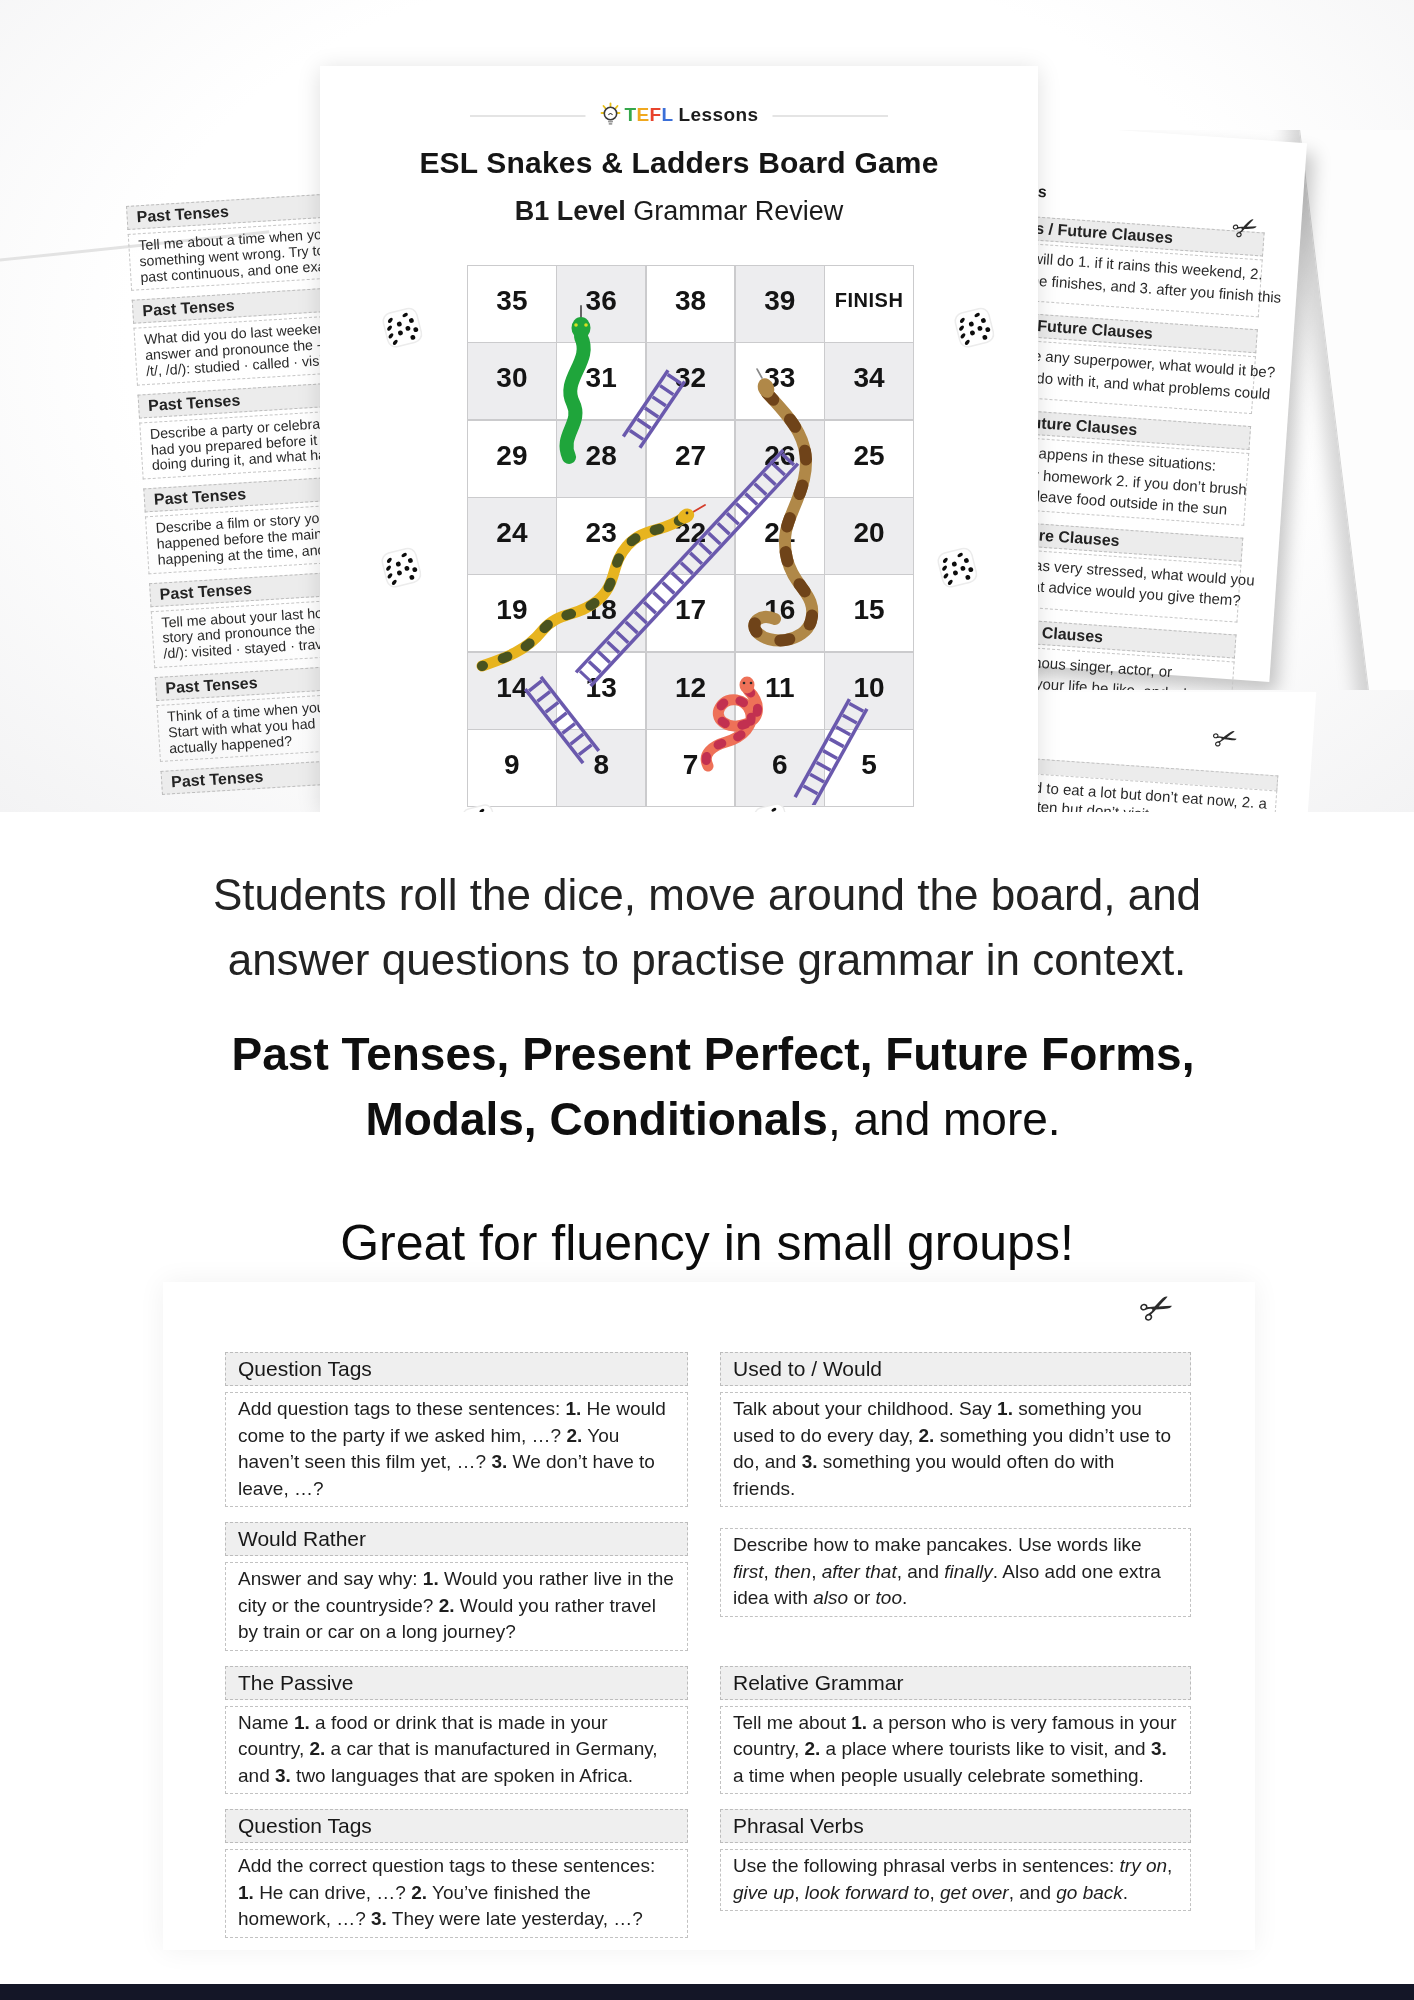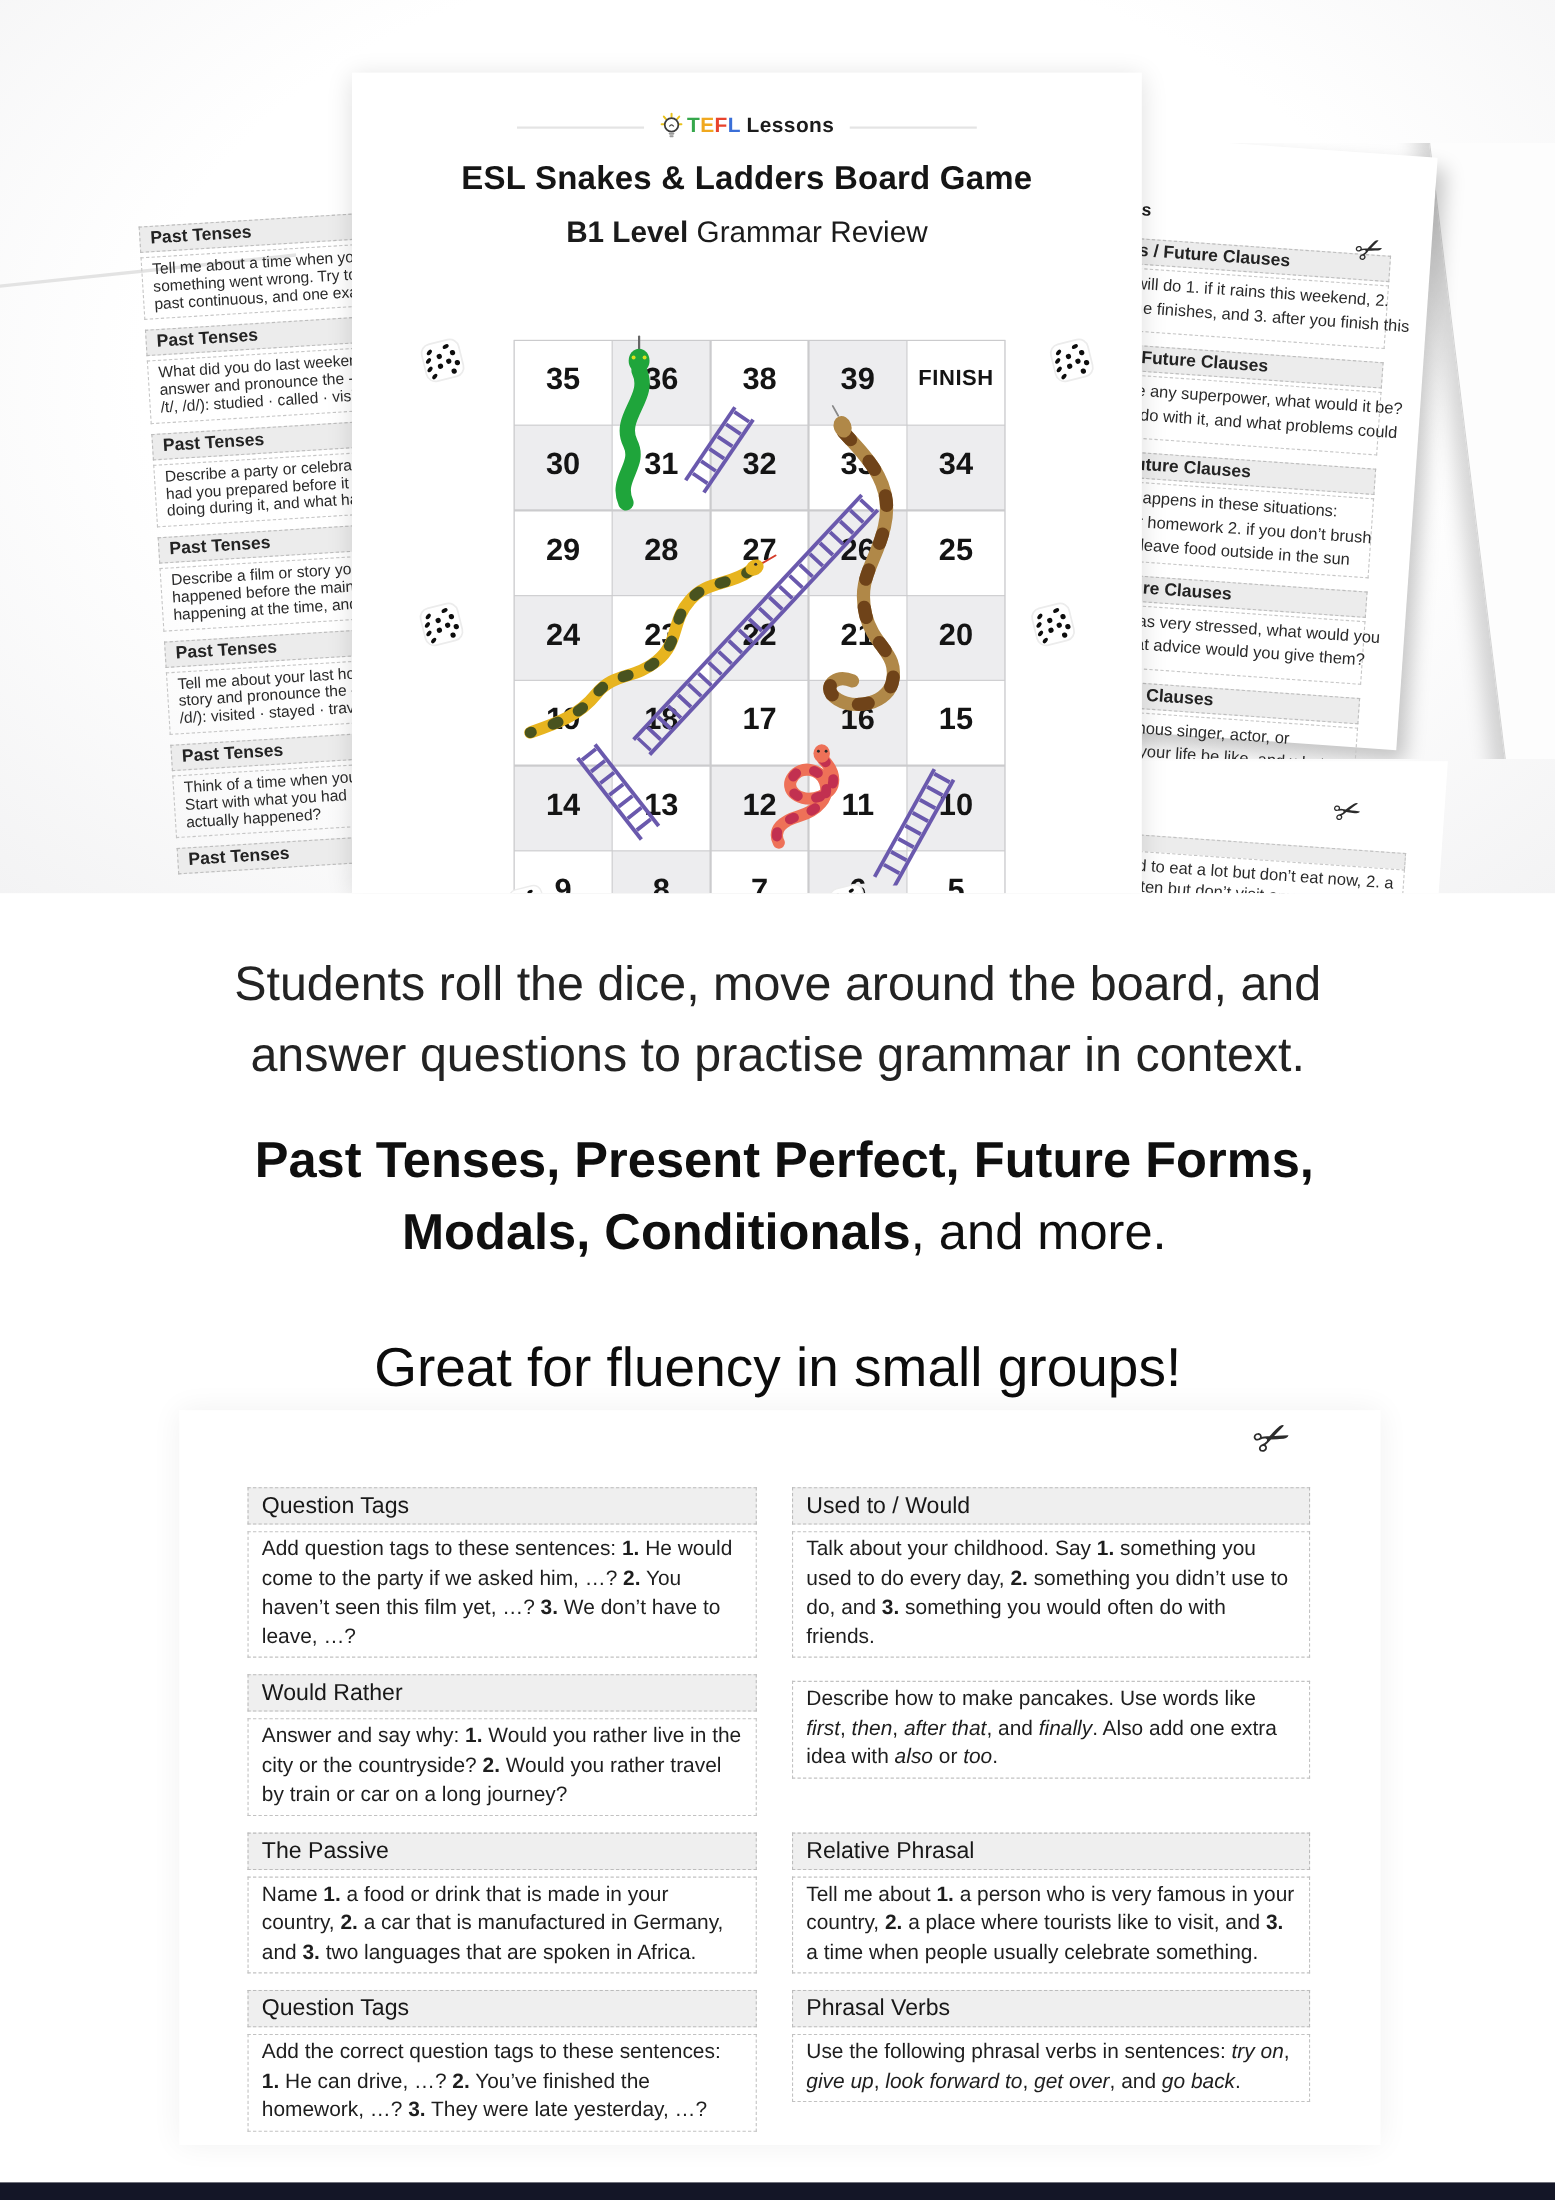--- a/index.html
+++ b/index.html
@@ -49,21 +49,21 @@
         padding:0 14px;display:flex;align-items:center;gap:3px;font-size:19px;font-weight:800;
         letter-spacing:.4px;white-space:nowrap;}
   .lt{color:#35a74b}.le{color:#f0a81f}.lf{color:#e8432c}.ll{color:#3a6fd8}
   .llessons{color:#1c1c1c;margin-left:5px;}
   .sheet-title{position:absolute;top:80px;left:0;width:100%;text-align:center;
         font-size:30px;font-weight:800;color:#151515;letter-spacing:.2px;}
   .sheet-sub{position:absolute;top:130px;left:0;width:100%;text-align:center;font-size:27px;color:#1b1b1b;}
   .sheet-sub b{font-weight:800;}
   .board{position:absolute;left:147px;top:199px;width:445px;height:540px;display:grid;
         grid-template-columns:repeat(5,1fr);grid-template-rows:repeat(7,1fr);gap:1.5px;
-        background:#cbcbcd;border:1.5px solid #cbcbcd;margin-top:44px;}
+        background:#cbcbcd;border:1.5px solid #cbcbcd;}
   .cell{background:#ffffff;display:flex;align-items:center;justify-content:center;
         font-size:28px;font-weight:800;color:#141414;padding-bottom:6px;box-sizing:border-box;}
   .cell.g{background:#ededef;}
   .cell.fin{font-size:20px;letter-spacing:.5px;}
   .board-svg{position:absolute;left:147px;top:199px;width:445px;height:540px;pointer-events:none;}
   .die{position:absolute;width:46px;height:46px;}
   .die.small{width:40px;height:40px;}
   
   .cap1{position:absolute;top:818px;left:0;width:100%;text-align:center;font-size:44px;
         line-height:65px;color:#232323;font-weight:400;}
@@ -391,21 +391,21 @@
       <div class="q-body"><span>Answer and say why: </span><b>1.</b><span> Would you rather live in the city or the countryside? </span><b>2.</b><span> Would you rather travel by train or car on a long journey?</span></div>
     </div>
     <div class="q-card">
       <div class="q-body"><span>Describe how to make pancakes. Use words like </span><i>first</i><span>, </span><i>then</i><span>, </span><i>after that</i><span>, and </span><i>finally</i><span>. Also add one extra idea with </span><i>also</i><span> or </span><i>too</i><span>.</span></div>
     </div>
     <div class="q-card">
       <div class="q-title">The Passive</div>
       <div class="q-body"><span>Name </span><b>1.</b><span> a food or drink that is made in your country, </span><b>2.</b><span> a car that is manufactured in Germany, and </span><b>3.</b><span> two languages that are spoken in Africa.</span></div>
     </div>
     <div class="q-card">
-      <div class="q-title">Relative Phrasal</div>
+      <div class="q-title">Relative Grammar</div>
       <div class="q-body"><span>Tell me about </span><b>1.</b><span> a person who is very famous in your country, </span><b>2.</b><span> a place where tourists like to visit, and </span><b>3.</b><span> a time when people usually celebrate something.</span></div>
     </div>
     <div class="q-card">
       <div class="q-title">Question Tags</div>
       <div class="q-body"><span>Add the correct question tags to these sentences: </span><b>1.</b><span> He can drive, …? </span><b>2.</b><span> You’ve finished the homework, …? </span><b>3.</b><span> They were late yesterday, …?</span></div>
     </div>
     <div class="q-card">
       <div class="q-title">Phrasal Verbs</div>
       <div class="q-body"><span>Use the following phrasal verbs in sentences: </span><i>try on</i><span>, </span><i>give up</i><span>, </span><i>look forward to</i><span>, </span><i>get over</i><span>, and </span><i>go back</i><span>.</span></div>
     </div>

